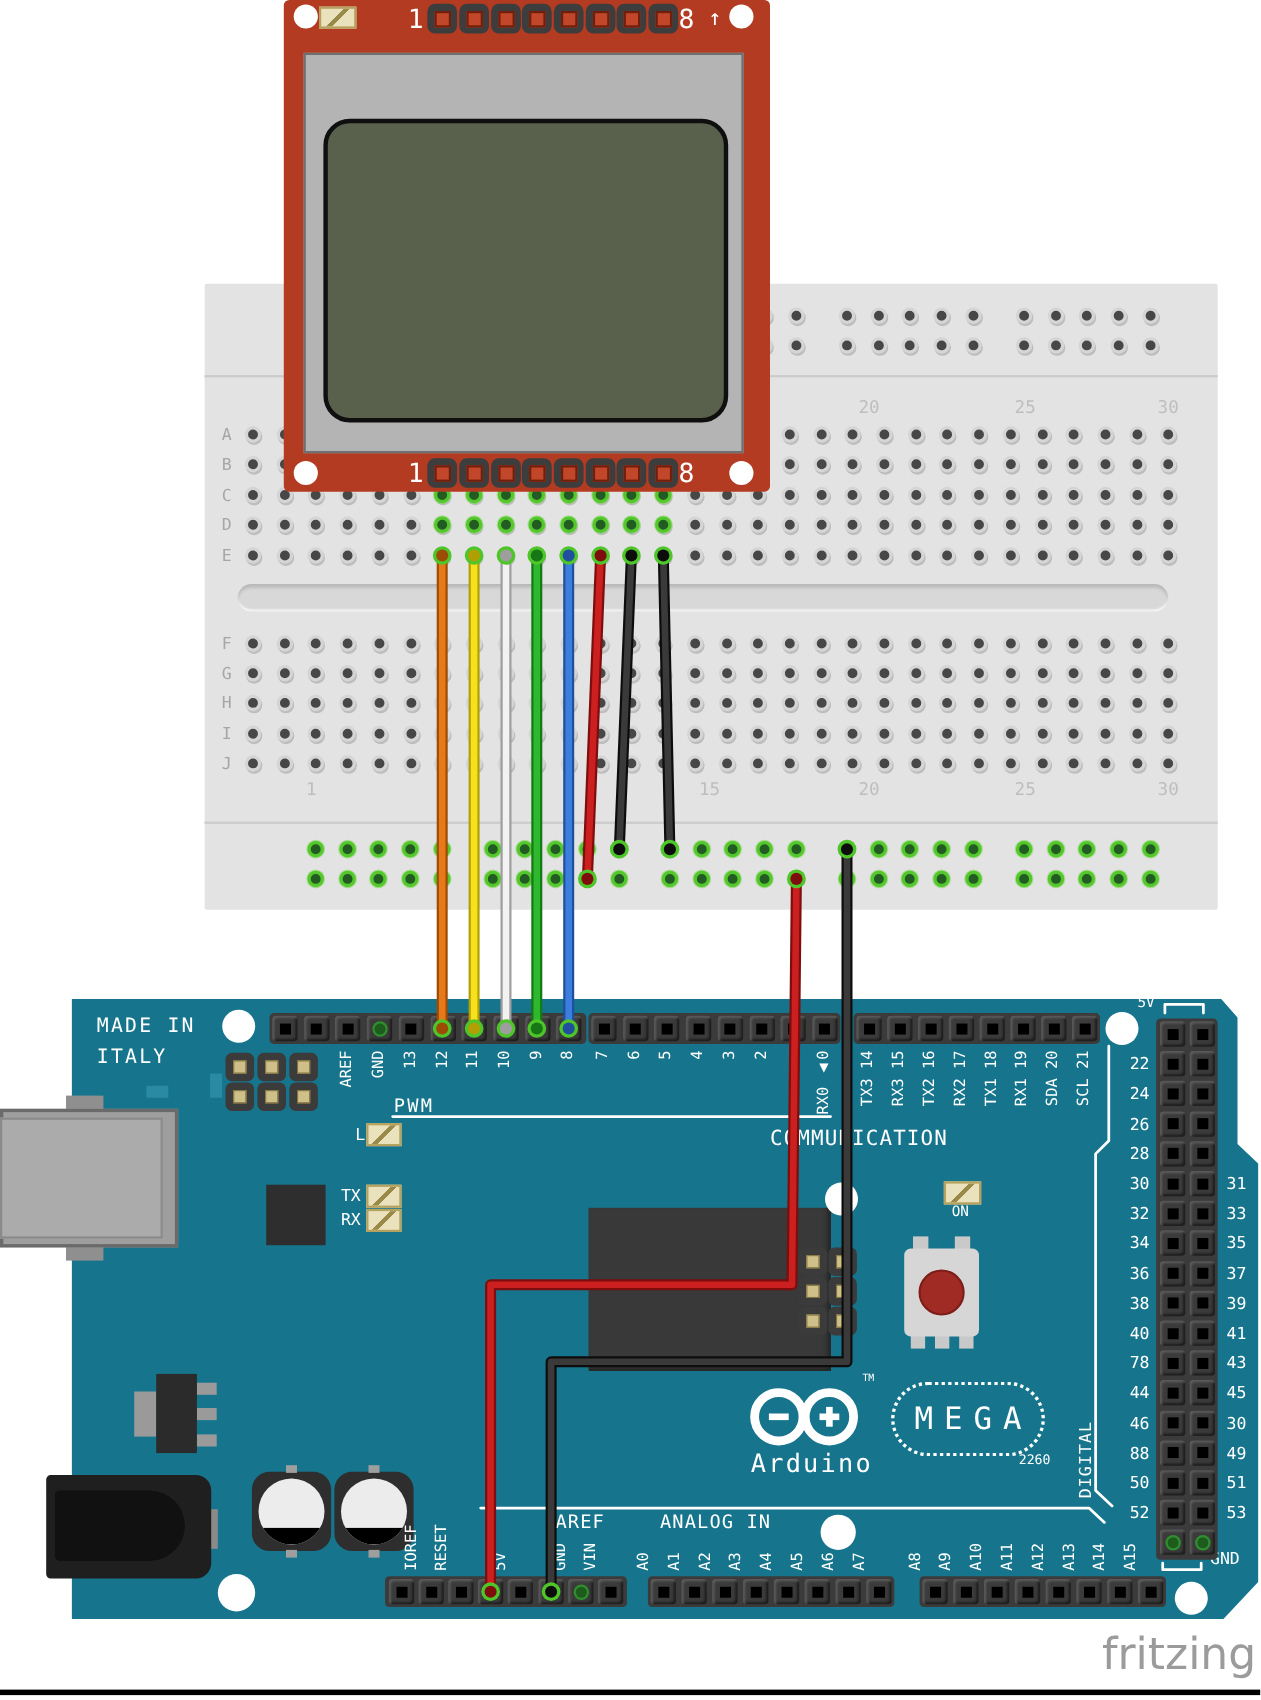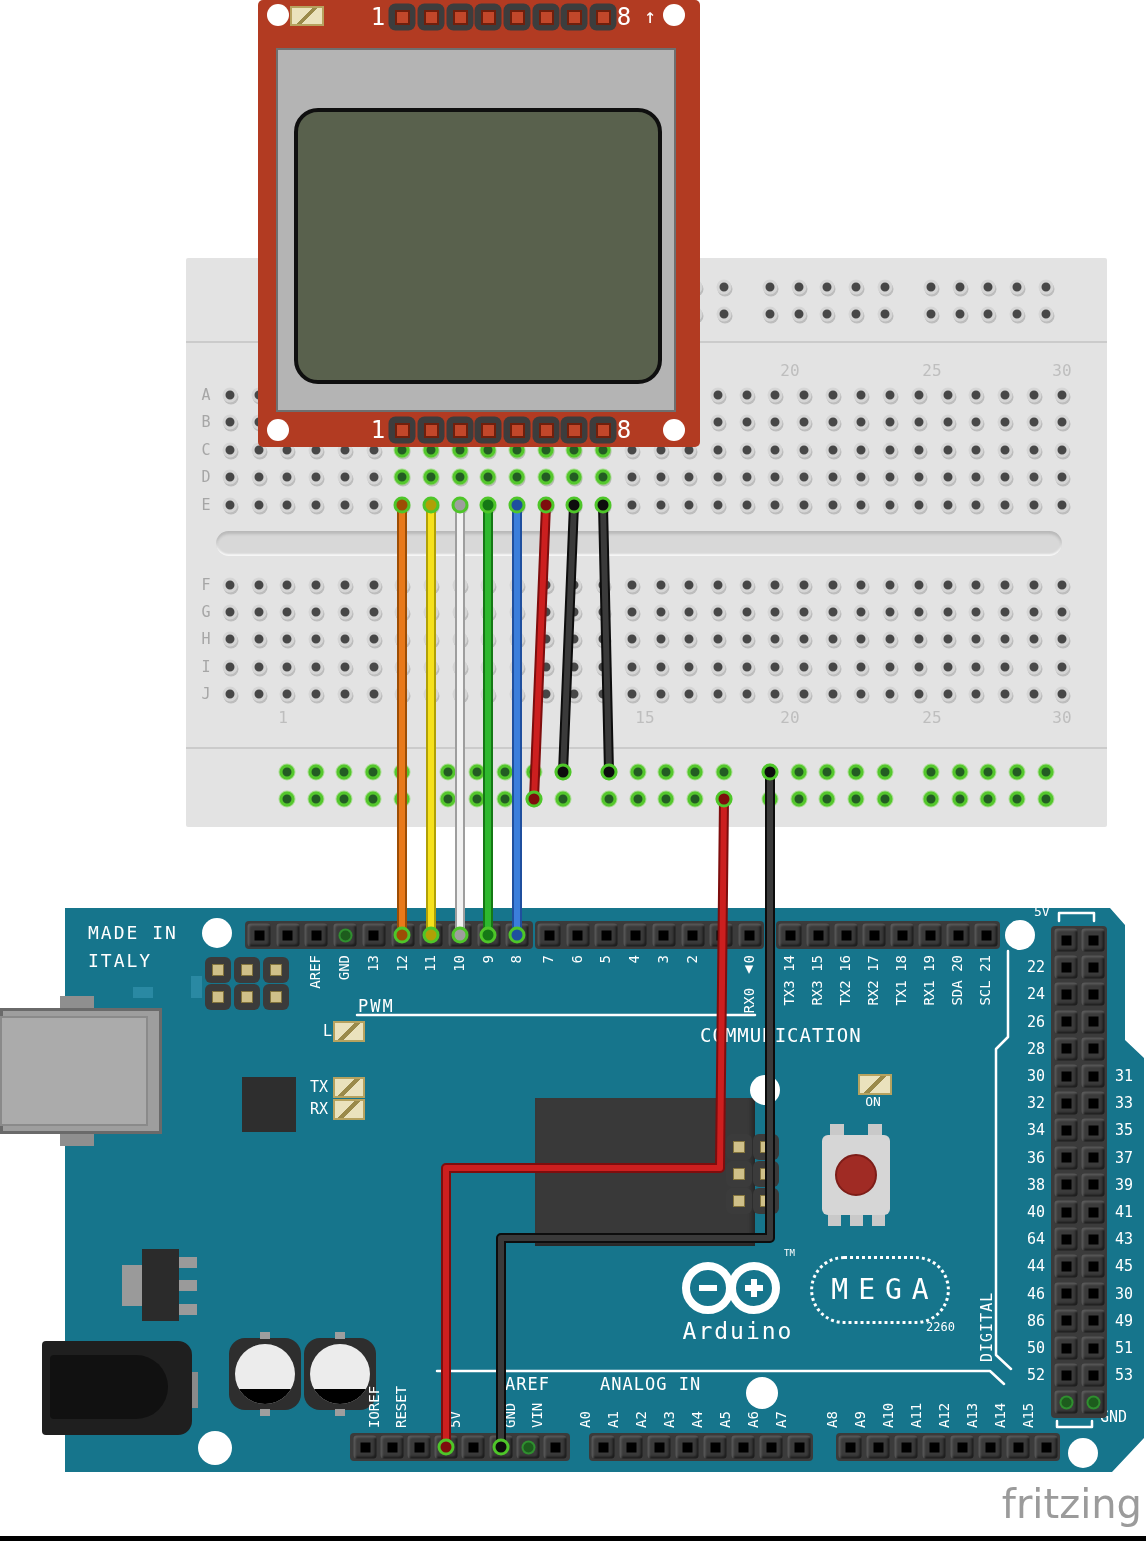--- a/index.html
+++ b/index.html
@@ -729,24 +729,24 @@
         <div class="mnum" style="left: 1036px; top: 967.2px;">22</div>
         <div class="mnum" style="left: 1036px; top: 994.4px;">24</div>
         <div class="mnum" style="left: 1036px; top: 1021.6px;">26</div>
         <div class="mnum" style="left: 1036px; top: 1048.8px;">28</div>
         <div class="mnum" style="left: 1036px; top: 1076px;">30</div>
         <div class="mnum" style="left: 1036px; top: 1103.2px;">32</div>
         <div class="mnum" style="left: 1036px; top: 1130.4px;">34</div>
         <div class="mnum" style="left: 1036px; top: 1157.6px;">36</div>
         <div class="mnum" style="left: 1036px; top: 1184.8px;">38</div>
         <div class="mnum" style="left: 1036px; top: 1212px;">40</div>
-        <div class="mnum" style="left: 1036px; top: 1239.2px;">64</div>
+        <div class="mnum" style="left: 1036px; top: 1239.2px;">78</div>
         <div class="mnum" style="left: 1036px; top: 1266.4px;">44</div>
         <div class="mnum" style="left: 1036px; top: 1293.6px;">46</div>
-        <div class="mnum" style="left: 1036px; top: 1320.8px;">86</div>
+        <div class="mnum" style="left: 1036px; top: 1320.8px;">88</div>
         <div class="mnum" style="left: 1036px; top: 1348px;">50</div>
         <div class="mnum" style="left: 1036px; top: 1375.2px;">52</div>
         <div class="mnum" style="left: 1124px; top: 1076px;">31</div>
         <div class="mnum" style="left: 1124px; top: 1103.2px;">33</div>
         <div class="mnum" style="left: 1124px; top: 1130.4px;">35</div>
         <div class="mnum" style="left: 1124px; top: 1157.6px;">37</div>
         <div class="mnum" style="left: 1124px; top: 1184.8px;">39</div>
         <div class="mnum" style="left: 1124px; top: 1212px;">41</div>
         <div class="mnum" style="left: 1124px; top: 1239.2px;">43</div>
         <div class="mnum" style="left: 1124px; top: 1266.4px;">45</div>

